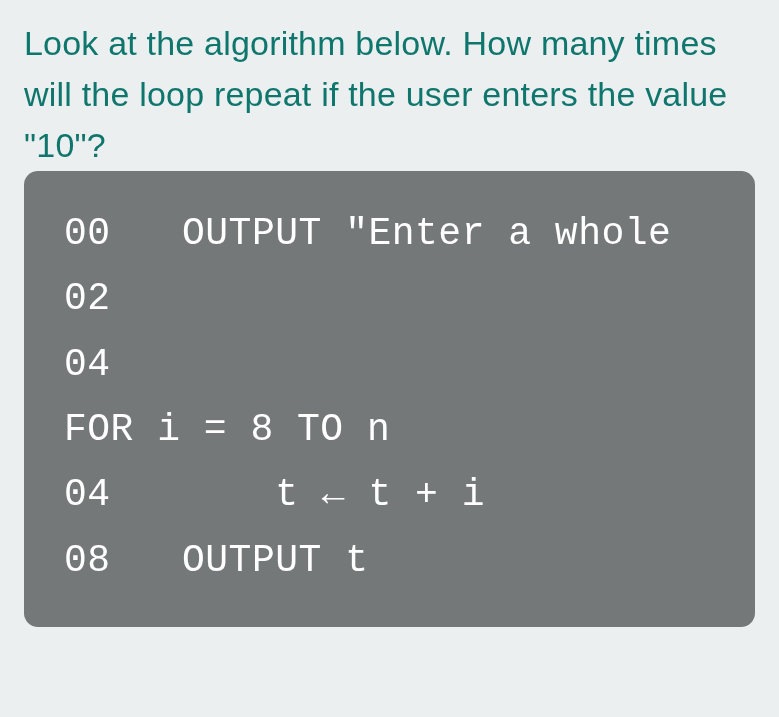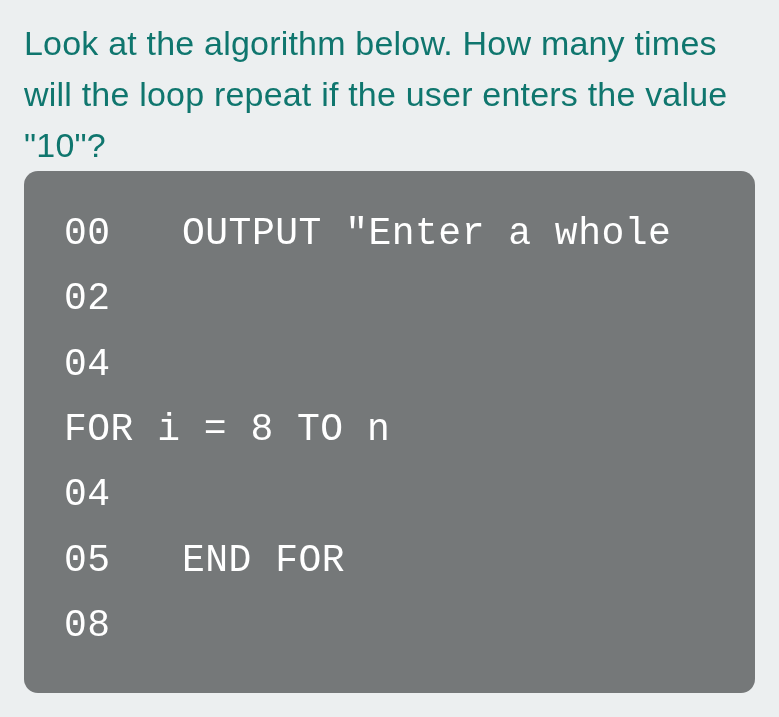--- a/index.html
+++ b/index.html
@@ -62,21 +62,19 @@
     <span class="line-no">02</span>
   </div>
   <div class="code-row">
     <span class="line-no">04</span>
   </div>
   <div class="code-row">
     <span class="code-text">FOR i = 8 TO n</span>
   </div>
   <div class="code-row">
     <span class="line-no">04</span>
-  </div>
-  <div class="code-row">
-    <span class="line-no">05</span>
-    <span class="code-text">END FOR</span>
+    <span class="code-text">    t ← t + i</span>
   </div>
   <div class="code-row">
     <span class="line-no">08</span>
+    <span class="code-text">OUTPUT t</span>
   </div>
 </div>
 
 </body></html>

